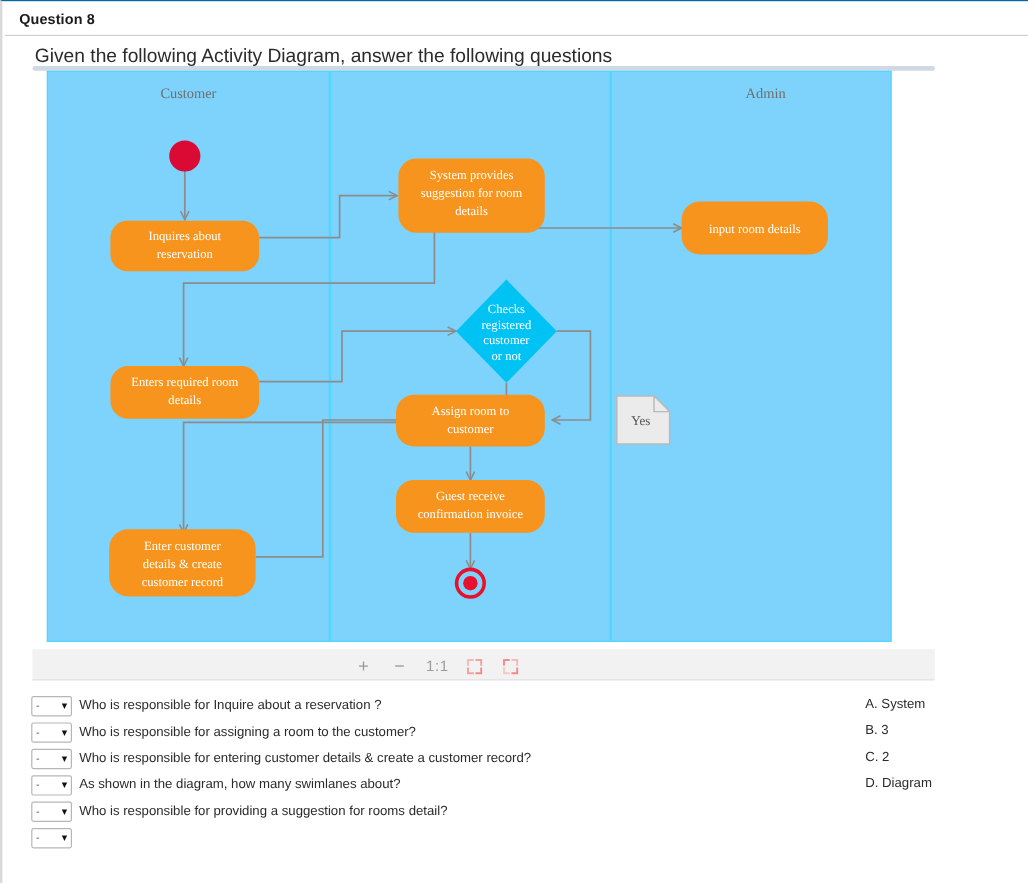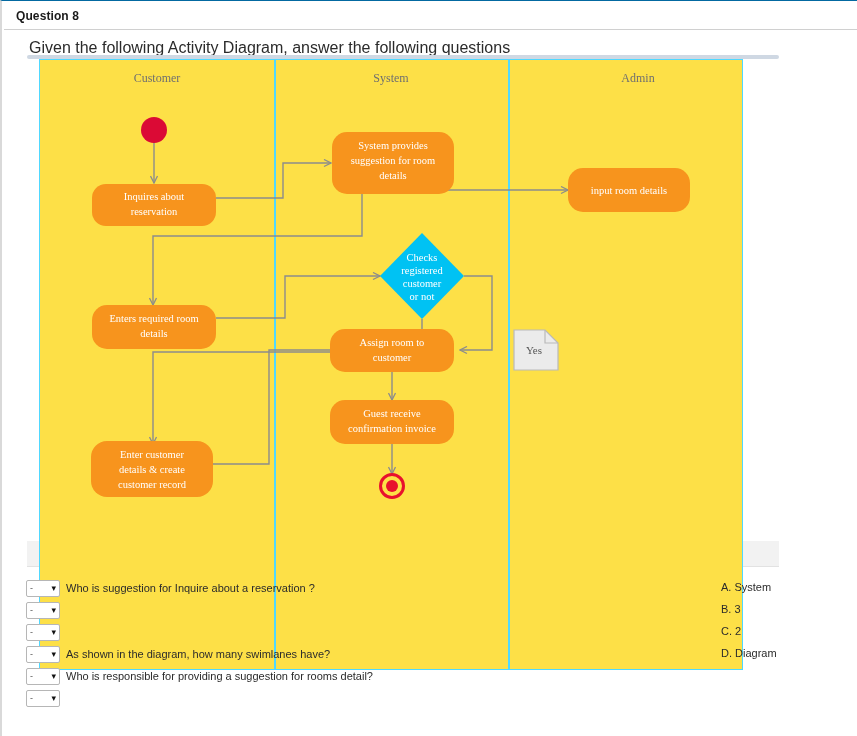--- a/index.html
+++ b/index.html
@@ -55,23 +55,23 @@
   .tbtn {
     font-size:15px; color:#9a9a9a; line-height:1;
     display:inline-flex; align-items:center; justify-content:center;
     min-width:16px; height:18px; cursor:pointer;
   }
   .tbtn.ratio { font-size:12.5px; color:#9c9c9c; letter-spacing:.5px;}
   .tbtn svg { display:block; }
 
   
   #swimlanes {
-    position:absolute; left:12px; top:4px; width:704px; height:611px;
+    position:absolute; left:12px; top:4px; width:704px; height:476px;
     border: 1.5px solid #4fd8ff;
-    background: #fde047;
+    background: #7dd3fc;
   }
   .lane-divider {
     position:absolute; top:0; width:1.5px; height:100%;
     background:#4fd8ff;
   }
   #lane-div-1 { left:234px; }
   #lane-div-2 { left:468px; }
 
   .lane-title {
     position:absolute; top:11px;
@@ -164,21 +164,20 @@
           </g>
         </svg>
       </span>
     </div>
 
     <div id="swimlanes">
       <div class="lane-divider" id="lane-div-1"></div>
       <div class="lane-divider" id="lane-div-2"></div>
 
       <div class="lane-title" id="lane-title-customer">Customer</div>
-      <div class="lane-title" id="lane-title-system">System</div>
       <div class="lane-title" id="lane-title-admin">Admin</div>
 
       <svg id="diagram-svg" viewBox="0 0 704 499">
         <defs>
           <marker id="arrow" markerWidth="9" markerHeight="9" refX="8" refY="4.5" orient="auto" markerUnits="userSpaceOnUse">
             <path d="M1,1 L8,4.5 L1,8" fill="none" stroke="#8c8c8c" stroke-width="1.3"></path>
           </marker>
         </defs>
 
         <g stroke="#8c8c8c" stroke-width="1.4" fill="none" marker-end="url(#arrow)">
@@ -278,43 +277,45 @@
     </div>
   </div>
 
   <div id="questions">
 
     <div class="q-row">
       <div class="q-select">
         <span class="sel-val">-</span>
         <span class="caret">▾</span>
       </div>
-      <span class="q-text">Who is suggestion for Inquire about a reservation ?</span>
-    </div>
-
-    <div class="q-row">
-      <div class="q-select">
-        <span class="sel-val">-</span>
-        <span class="caret">▾</span>
-      </div>
-    </div>
-
-    <div class="q-row">
-      <div class="q-select">
-        <span class="sel-val">-</span>
-        <span class="caret">▾</span>
-      </div>
-    </div>
-
-    <div class="q-row">
-      <div class="q-select">
-        <span class="sel-val">-</span>
-        <span class="caret">▾</span>
-      </div>
-      <span class="q-text">As shown in the diagram, how many swimlanes have?</span>
+      <span class="q-text">Who is responsible for Inquire about a reservation ?</span>
+    </div>
+
+    <div class="q-row">
+      <div class="q-select">
+        <span class="sel-val">-</span>
+        <span class="caret">▾</span>
+      </div>
+      <span class="q-text">Who is responsible for assigning a room to the customer?</span>
+    </div>
+
+    <div class="q-row">
+      <div class="q-select">
+        <span class="sel-val">-</span>
+        <span class="caret">▾</span>
+      </div>
+      <span class="q-text">Who is responsible for entering customer details &amp; create a customer record?</span>
+    </div>
+
+    <div class="q-row">
+      <div class="q-select">
+        <span class="sel-val">-</span>
+        <span class="caret">▾</span>
+      </div>
+      <span class="q-text">As shown in the diagram, how many swimlanes about?</span>
     </div>
 
     <div class="q-row">
       <div class="q-select">
         <span class="sel-val">-</span>
         <span class="caret">▾</span>
       </div>
       <span class="q-text">Who is responsible for providing a suggestion for rooms detail?</span>
     </div>
 

